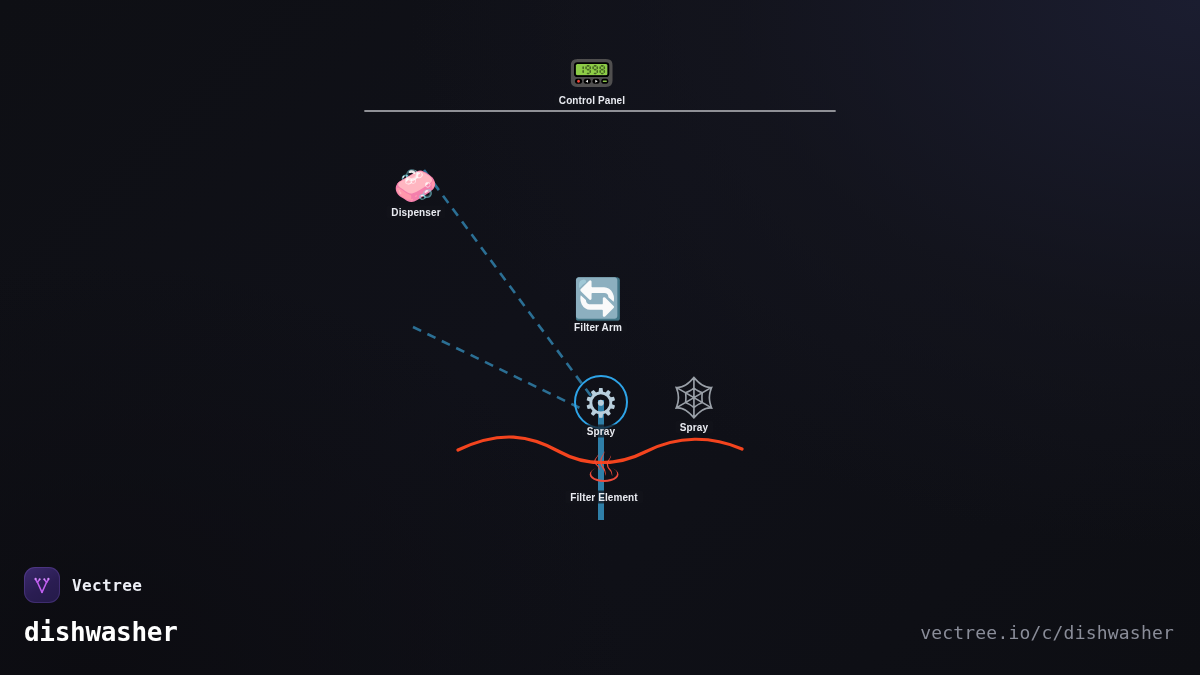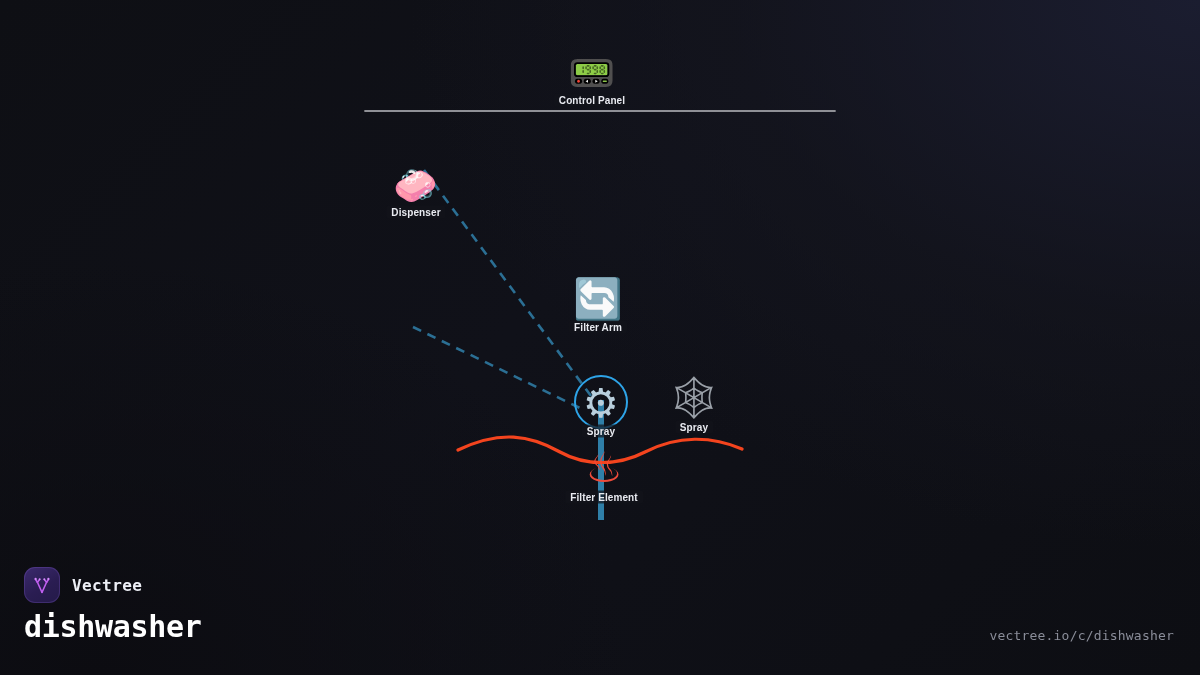--- a/index.html
+++ b/index.html
@@ -64,28 +64,28 @@
     width:36px; height:36px; border-radius:11px;
     background:linear-gradient(150deg,#3c2a6e 0%, #2a1d52 55%, #241a49 100%);
     display:flex; align-items:center; justify-content:center;
     box-shadow:0 0 0 1px rgba(150,110,230,.22) inset;
   }
   .brand-name {
     font-family:"DejaVu Sans Mono", monospace;
     font-size:16px; font-weight:bold; color:#eceef5; letter-spacing:.4px;
   }
   .page-title {
-    position:absolute; left:24px; top:54px;
+    position:absolute; left:24px; top:62px;
     font-family:"DejaVu Sans Mono", monospace;
-    font-size:30px; font-weight:bold; color:#ffffff; letter-spacing:-.3px;
+    font-size:26px; font-weight:bold; color:#ffffff; letter-spacing:-.3px;
   }
   .url {
     position:absolute; right:26px; bottom:32px;
     font-family:"DejaVu Sans Mono", monospace;
-    font-size:13px; color:#8a8d99; letter-spacing:.2px;
+    font-size:18px; color:#8a8d99; letter-spacing:.2px;
   }
 </style>
 </head>
 <body>
 
 <div id="stage">
 
   <div id="graph">
 
     <svg class="svg-layer" viewBox="0 0 1200 675">

